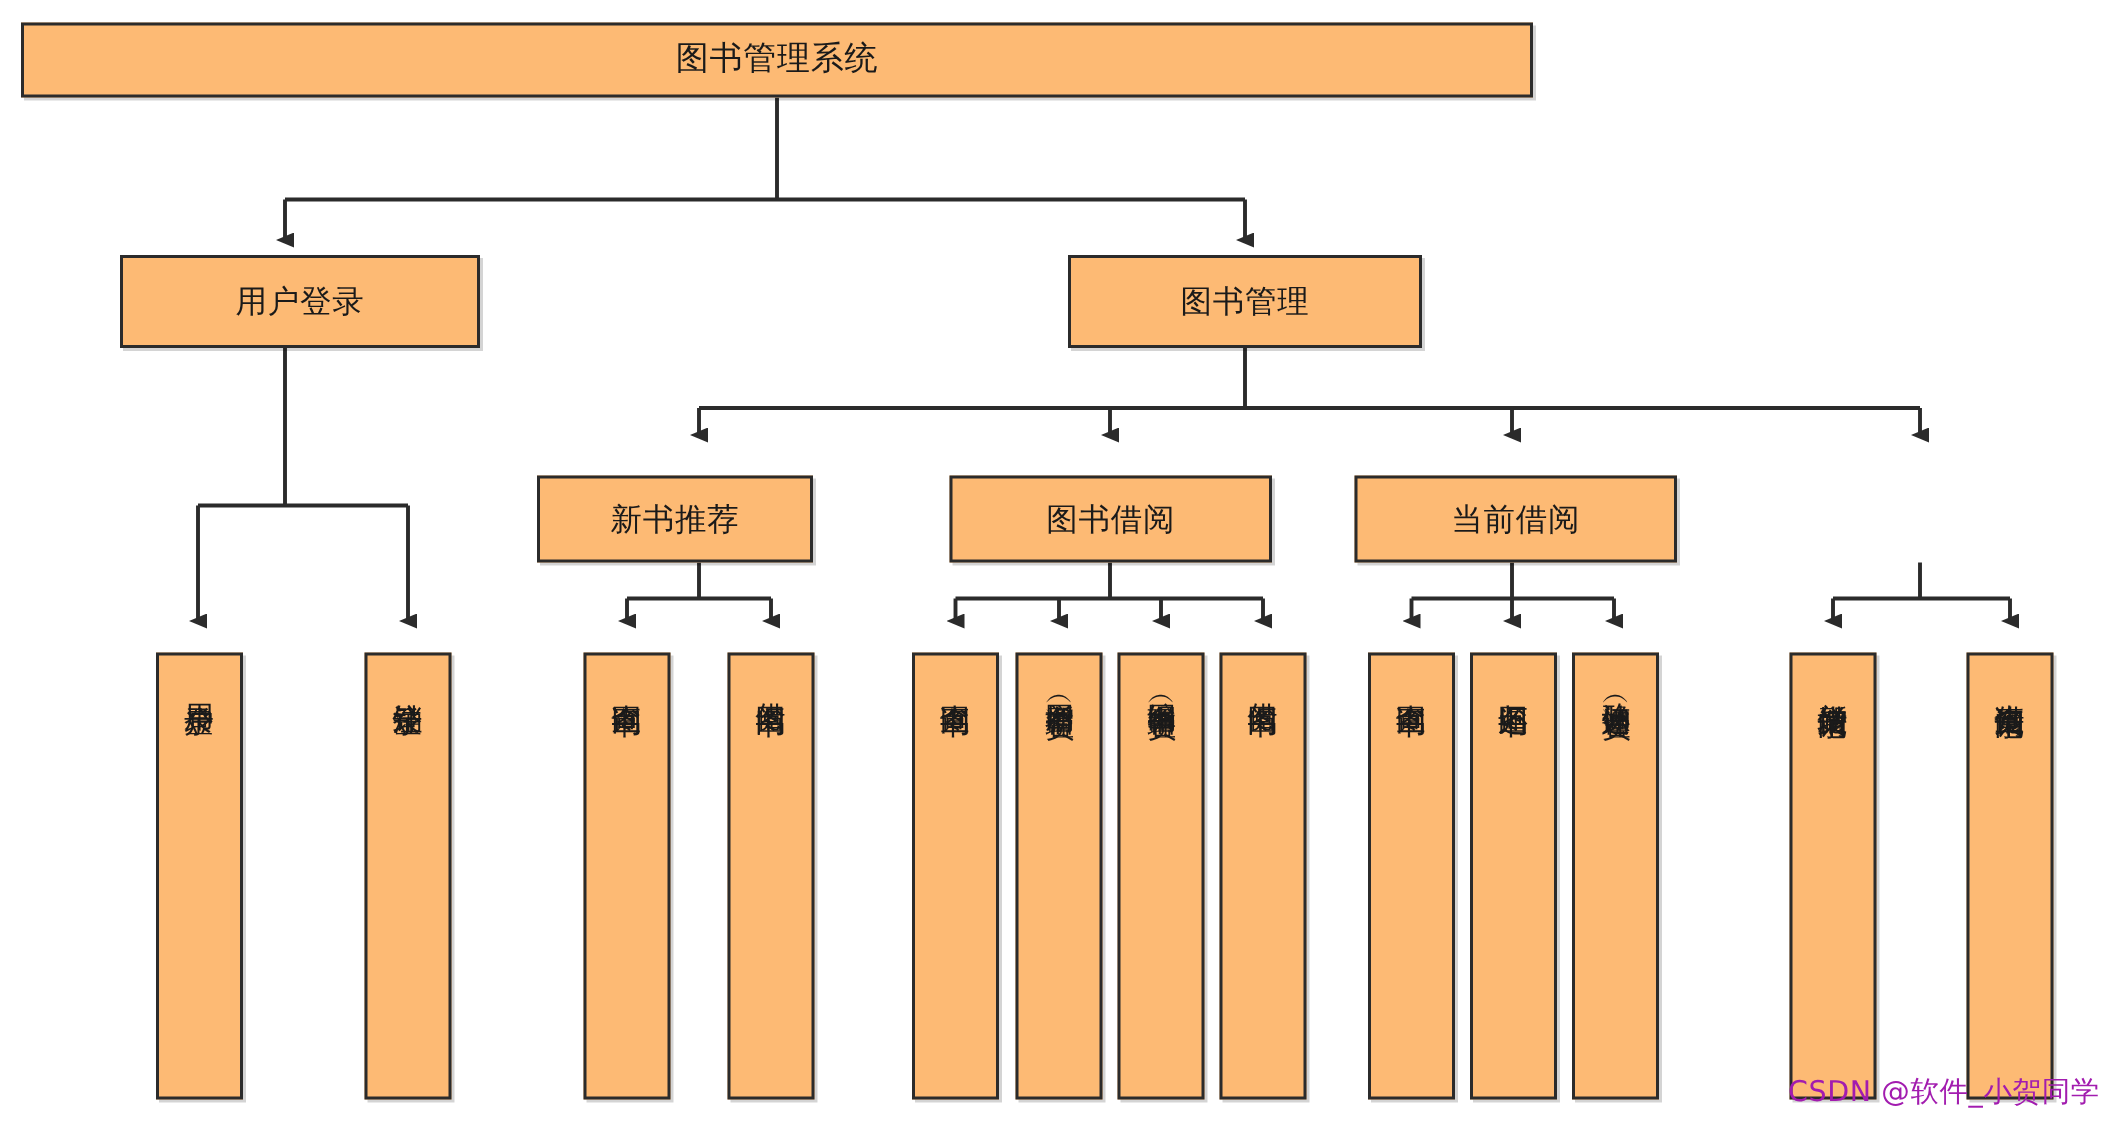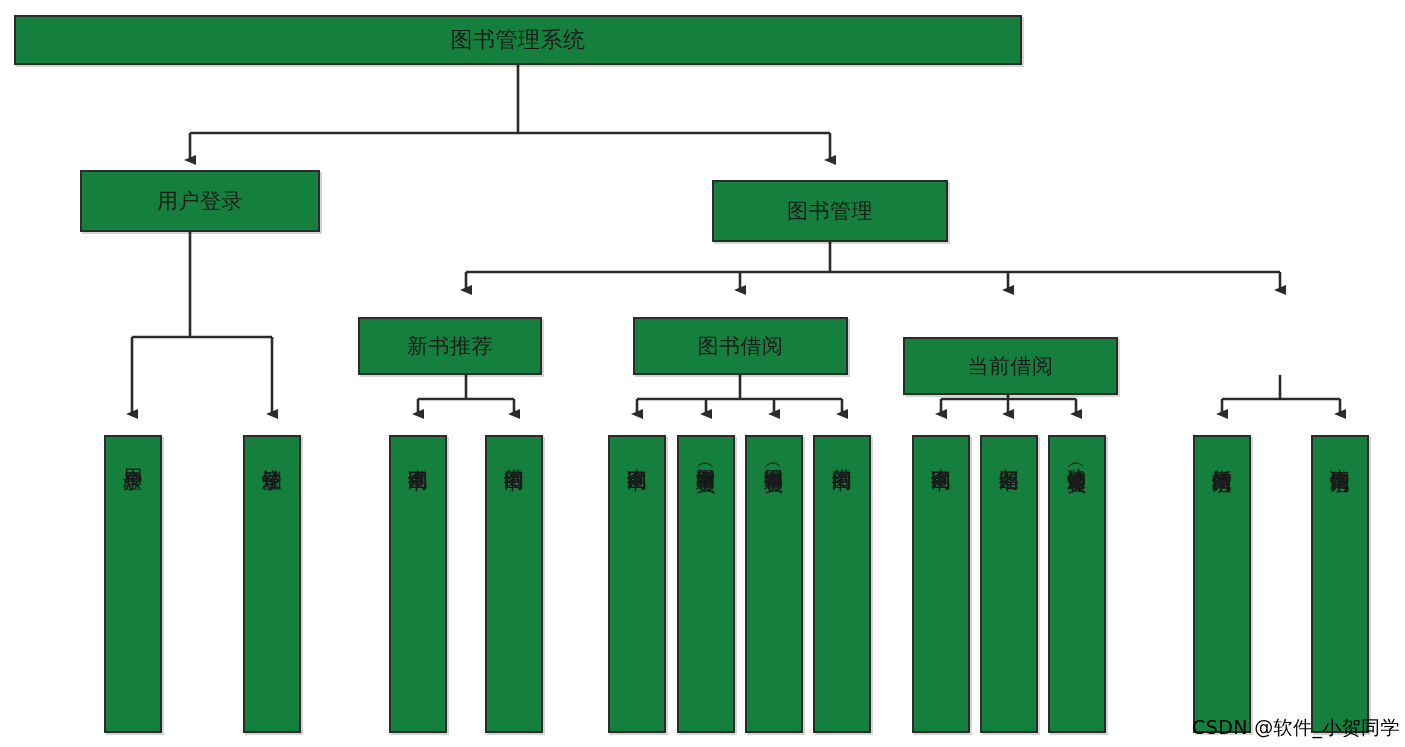--- a/index.html
+++ b/index.html
@@ -21,21 +21,21 @@
     position: absolute;
     left: 0;
     top: 0;
     width: 1405px;
     height: 747px;
     pointer-events: none;
   }
   .node {
     position: absolute;
     box-sizing: border-box;
-    background: #15803d;
+    background: #fdba74;
     border: 2px solid #2b2b2b;
     box-shadow: 2px 2px 0 rgba(0,0,0,0.17);
     display: flex;
     align-items: center;
     justify-content: center;
     color: #1a1a1a;
   }
   .node .label {
     display: block;
     text-align: center;
@@ -57,21 +57,21 @@
     font-size: 20px;
     line-height: 1.22;
     letter-spacing: 1px;
     max-height: 100%;
   }
   .node.v.tall .label {
     font-size: 19px;
   }
   .watermark {
     position: absolute;
-    color: #000000;
+    color: #a21caf;
     font-size: 19px;
     white-space: nowrap;
     letter-spacing: 0.4px;
   }
 </style>
 </head>
 <body>
 
 <div id="canvas">
 
@@ -125,31 +125,31 @@
     </g>
   </svg>
 
   <div class="node h root" style="left:14px; top:15px; width:1008px; height:50px;">
     <span class="label">图书管理系统</span>
   </div>
 
   <div class="node h" style="left:80px; top:170px; width:240px; height:62px;">
     <span class="label">用户登录</span>
   </div>
-  <div class="node h" style="left:712px; top:170px; width:236px; height:62px;margin-top:10px;">
+  <div class="node h" style="left:712px; top:170px; width:236px; height:62px;">
     <span class="label">图书管理</span>
   </div>
 
   <div class="node h" style="left:358px; top:317px; width:184px; height:58px;">
     <span class="label">新书推荐</span>
   </div>
   <div class="node h" style="left:633px; top:317px; width:215px; height:58px;">
     <span class="label">图书借阅</span>
   </div>
-  <div class="node h" style="left:903px; top:317px; width:215px; height:58px;margin-top:20px;">
+  <div class="node h" style="left:903px; top:317px; width:215px; height:58px;">
     <span class="label">当前借阅</span>
   </div>
 
   <div class="node v" style="left:104px; top:435px; width:58px; height:298px;">
     <span class="label">用户登录</span>
   </div>
   <div class="node v" style="left:243px; top:435px; width:58px; height:298px;">
     <span class="label">注销登录</span>
   </div>
 

